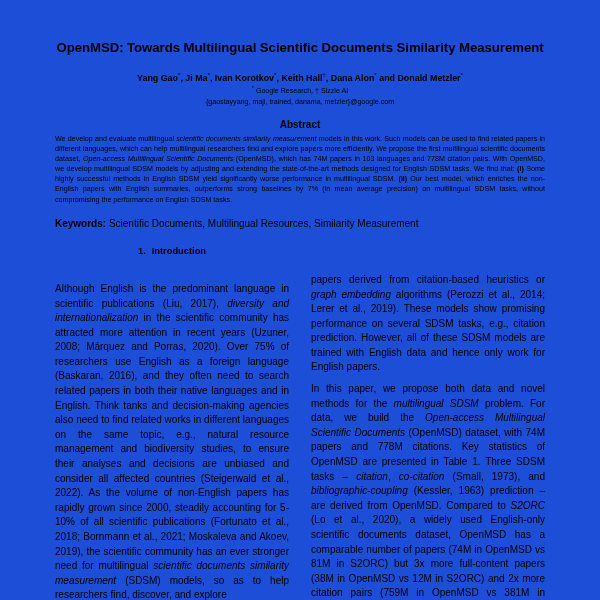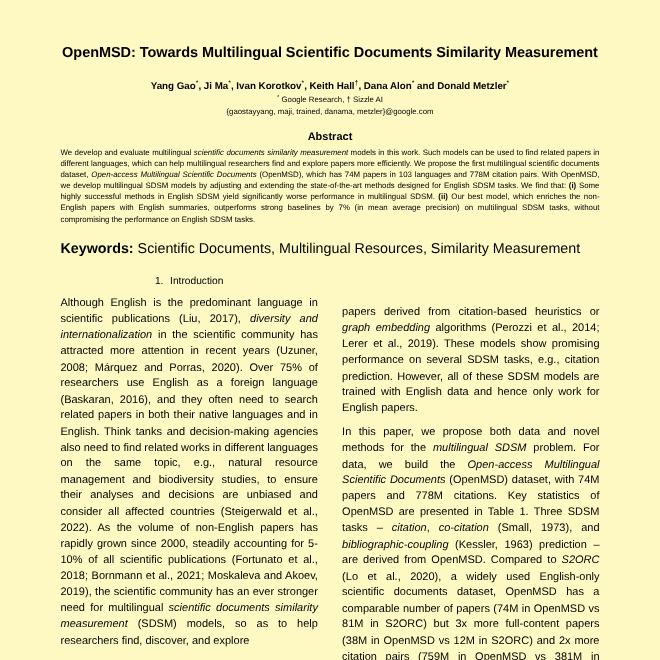--- a/index.html
+++ b/index.html
@@ -13,21 +13,21 @@
     overflow: hidden;
     font-family: "Liberation Sans", sans-serif;
     color: #000000;
   }
   .page {
     width: 600px;
     height: 600px;
     box-sizing: border-box;
     padding: 0 55px;
     position: relative;
-    background: #fef9c3;
+    background: #1d4ed8;
   }
   .title {
     font-size: 13.2px;
     font-weight: bold;
     text-align: center;
     line-height: 1.38;
     margin: 0;
     padding-top: 39px;
     letter-spacing: -0.05px;
   }
@@ -70,39 +70,39 @@
   }
   .abstract-body {
     font-size: 7.15px;
     text-align: justify;
     line-height: 1.42;
     margin: 0;
   }
   .abstract-body .it { font-style: italic; }
   .abstract-body .bd { font-weight: bold; }
   .keywords {
-    font-size: 13px;
+    font-size: 10px;
     margin-top: 12px;
     line-height: 1.42;
   }
   .keywords .kw-label { font-weight: bold; }
   .columns {
     display: flex;
     margin-top: 15px;
     column-gap: 22px;
   }
   .col {
     width: 234px;
     flex: 0 0 234px;
   }
   .section-head {
     font-size: 9.3px;
-    font-weight: normal;
+    font-weight: bold;
     text-align: center;
-    margin: 0 0 9px 0;
+    margin: 0 0 26px 0;
   }
   .section-head .num { margin-right: 6px; }
   .col p {
     font-size: 10px;
     text-align: justify;
     line-height: 1.46;
     margin: 0;
     text-indent: 0;
     hyphens: none;
   }

